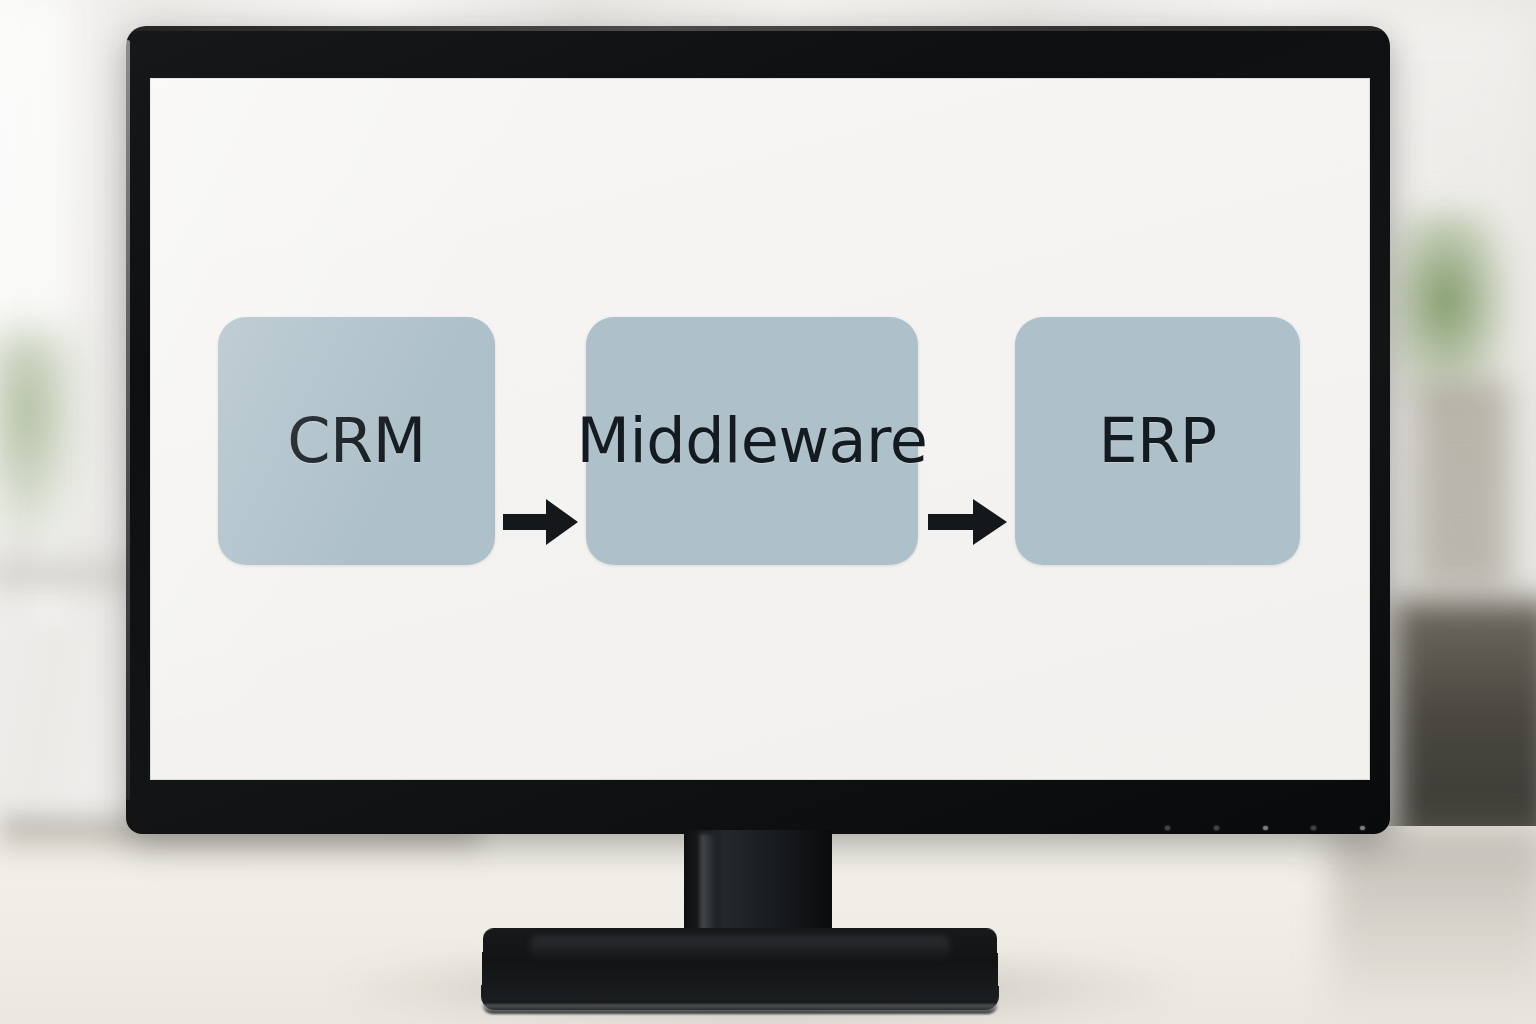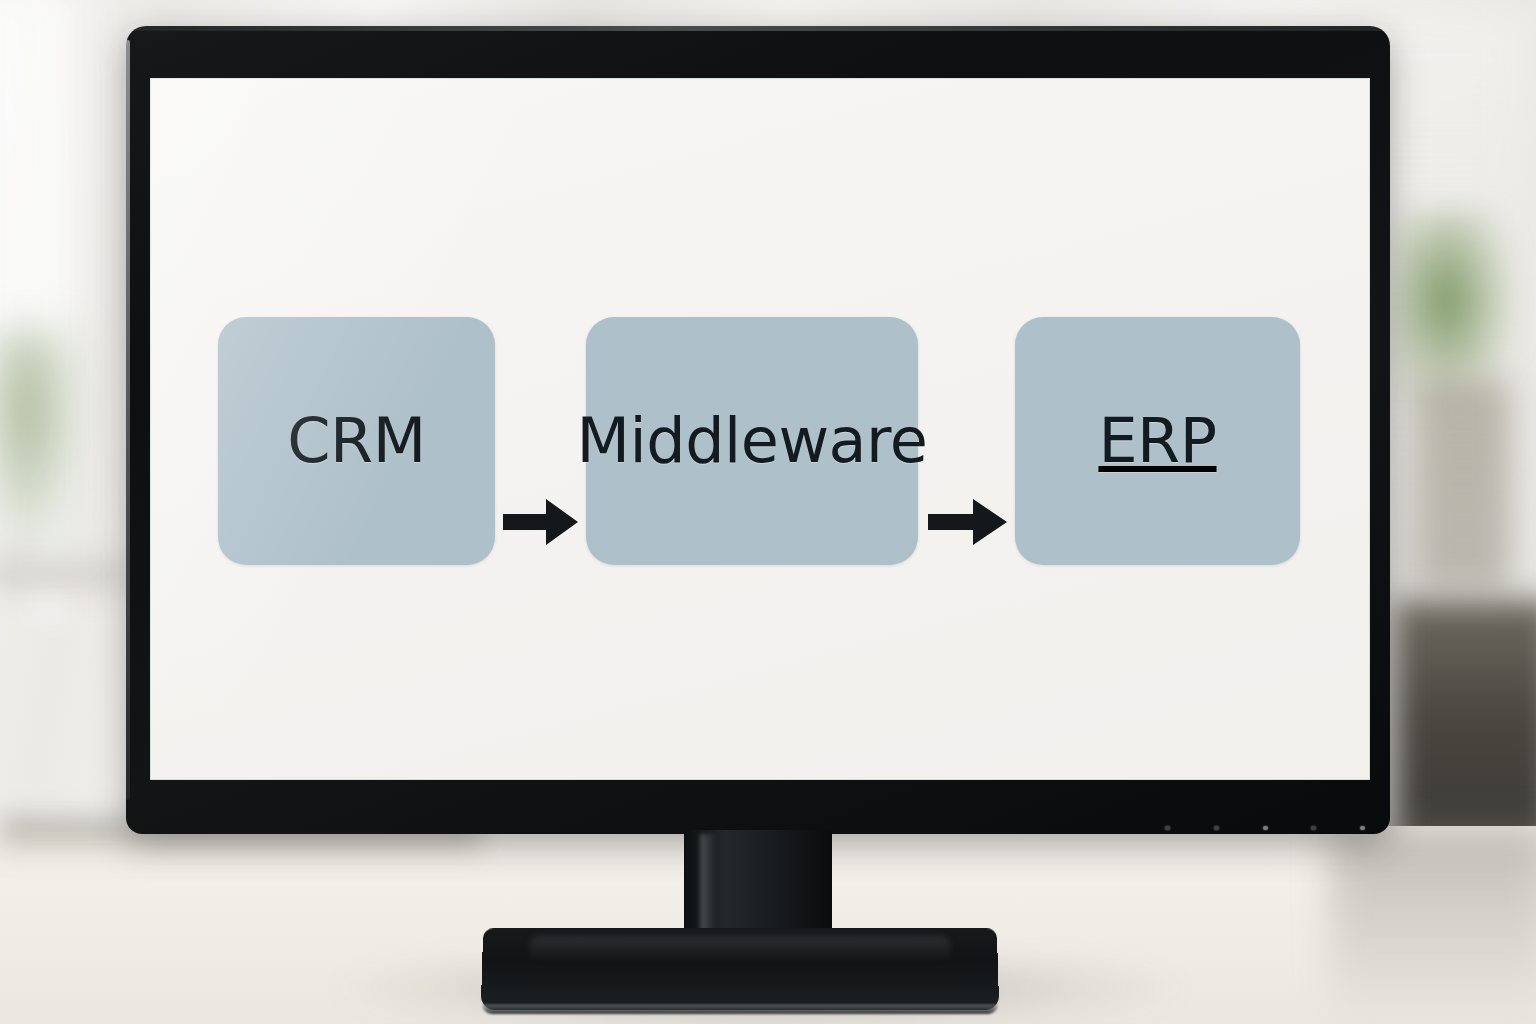--- a/index.html
+++ b/index.html
@@ -188,21 +188,21 @@
     font-weight: 500;
     font-size: 62px;
     letter-spacing: -0.5px;
     color: #141b20;
     line-height: 1;
     white-space: nowrap;
     text-shadow: 0 1px 1px rgba(255,255,255,0.30);
   }
   #node-crm      { left: 68px;  width: 277px; }
   #node-middleware { left: 436px; width: 332px; }
-  #node-erp      { left: 865px; width: 285px; text-decoration: underline; }
+  #node-erp      { left: 865px; width: 285px; }
 
   .arrow {
     position: absolute;
     top: 418px;
     height: 52px;
   }
   #arrow-1 { left: 353px; width: 75px; }
   #arrow-2 { left: 778px; width: 79px; }
 
   

